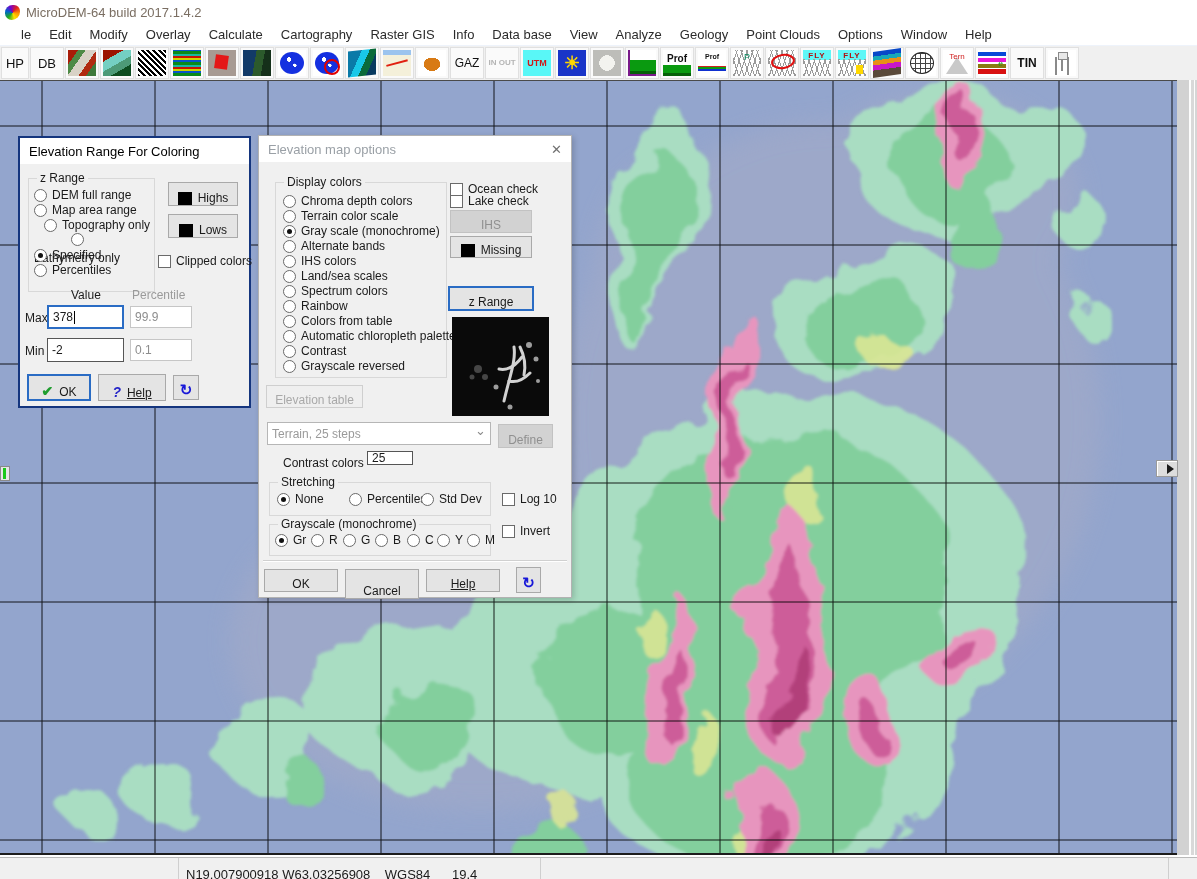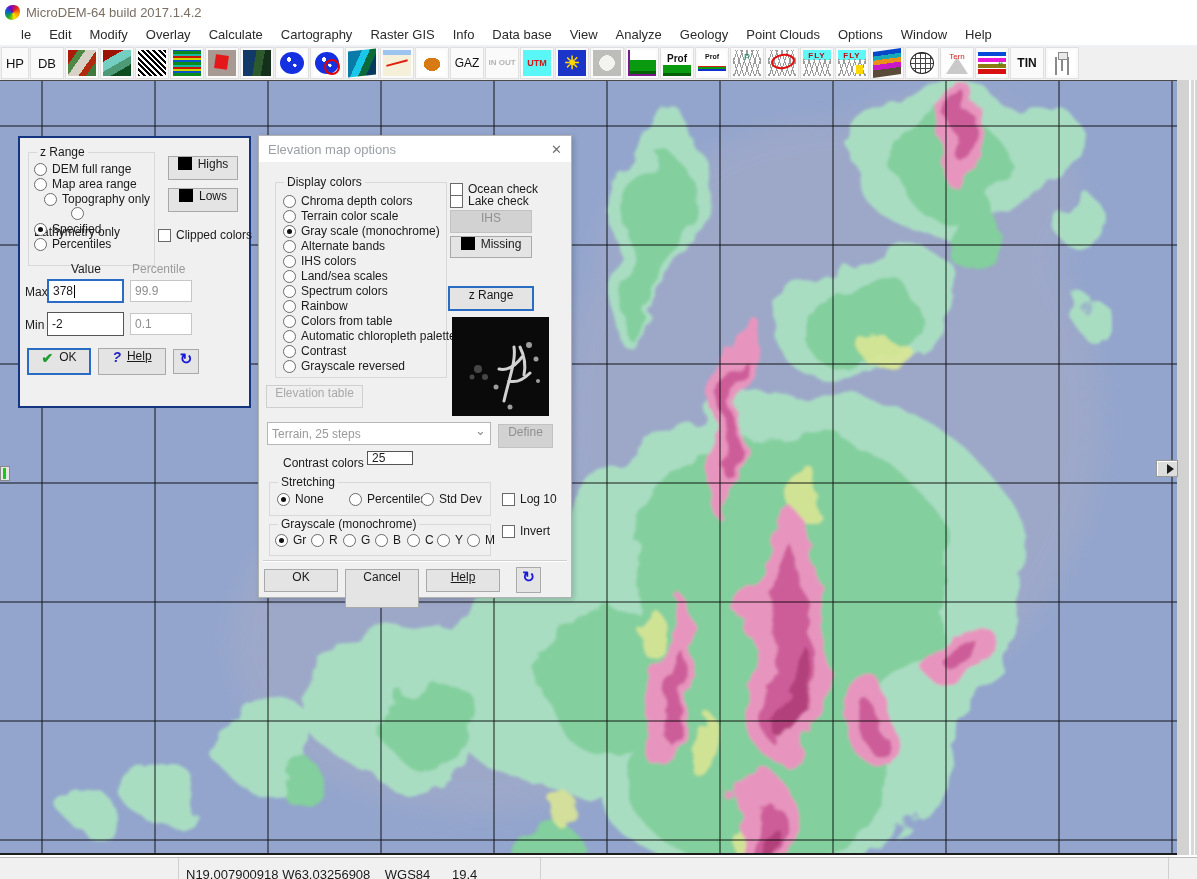--- a/index.html
+++ b/index.html
@@ -115,21 +115,21 @@
 
   
   .dialog { position:absolute; background:#f0f0f0; }
   .dlg-title { height:26px; background:#fff; display:flex; align-items:center; padding:0 9px; font-size:13px; }
   .group { position:absolute; border:1px solid #d8d8d8; }
   .group-label { position:absolute; top:-8px; left:8px; background:#f0f0f0; padding:0 3px; font-size:12px; color:#1a1a1a; }
   .row { position:absolute; display:flex; align-items:center; gap:5px; font-size:12px; color:#1a1a1a; white-space:nowrap; }
   .radio { width:13px; height:13px; min-width:13px; border:1px solid #6a6a6a; border-radius:50%; background:#fff; position:relative; }
   .radio.on::after { content:""; position:absolute; inset:3px; border-radius:50%; background:#111; }
   .cb { width:13px; height:13px; min-width:13px; border:1px solid #6a6a6a; background:#fff; }
-  .btn { position:absolute; background:#e4e4e4; border:1px solid #a9a9a9; display:flex; align-items:flex-start;
+  .btn { position:absolute; background:#e4e4e4; border:1px solid #a9a9a9; display:flex; align-items:flex-end;
          justify-content:center; gap:6px; font-size:12px; color:#1a1a1a; }
   .btn.focus { border:2px solid #2a6cc4; }
   .btn.dis1 { background:#d2d2d2; border-color:#c2c2c2; color:#909090; }
   .btn.dis2 { background:#efefef; border-color:#cfcfcf; color:#a9a9a9; }
   .swatch { width:14px; height:13px; background:#000; border:1px solid #000; }
   .inp { position:absolute; background:#fff; font-size:12px; color:#1a1a1a; display:flex; align-items:center; padding:0 4px; }
   .inp.focus { border:2px solid #2a6cc4; }
   .inp.plain { border:1px solid #555; }
   .inp.gray { border:1px solid #c6c6c6; color:#8d8d8d; }
   .caret { display:inline-block; width:1px; height:13px; background:#000; margin-left:1px; }
@@ -436,20 +436,21 @@
           <line x1="0" y1="640" x2="1177" y2="640"></line>
         <line x1="0" y1="759" x2="1177" y2="759"></line>
       </g>
     </svg>
   </div>
   <div class="right-strip"></div>
   <div class="edge-marker-left"></div>
   <div class="edge-marker-right"></div>
 
   <div class="dialog" id="dlg-range">
+    <div class="dlg-title">Elevation Range For Coloring</div>
     <div class="body">
       <div class="group" style="left:8px; top:14px; width:127px; height:114px;">
         <span class="group-label">z Range</span>
       </div>
       <div class="row" style="left:14px; top:24px;">
           <span class="radio"></span>
           <span>DEM full range</span>
         </div>
       <div class="row" style="left:14px; top:39px;">
           <span class="radio"></span>
@@ -689,21 +690,21 @@
       <div class="row" style="left:243px; top:362px;">
           <span class="cb"></span>
           <span>Invert</span>
         </div>
 
       <div class="groove" style="left:4px; top:398px; width:304px;"></div>
 
       <div class="btn" style="left:5px; top:407px; width:74px; height:23px;">
           <span>OK</span>
         </div>
-      <div class="btn" style="left:86px; top:407px; width:74px; height:39px;">
+      <div class="btn" style="left:86px; top:407px; width:74px; height:30px;">
           <span>Cancel</span>
         </div>
       <div class="btn" style="left:167px; top:407px; width:74px; height:23px;">
           <span style="text-decoration:underline; text-decoration-thickness:1px;">Help</span>
         </div>
       <div class="btn" style="left:257px; top:405px; width:25px; height:26px;">
         <span class="refresh-glyph"></span>
       </div>
     </div>
   </div>

